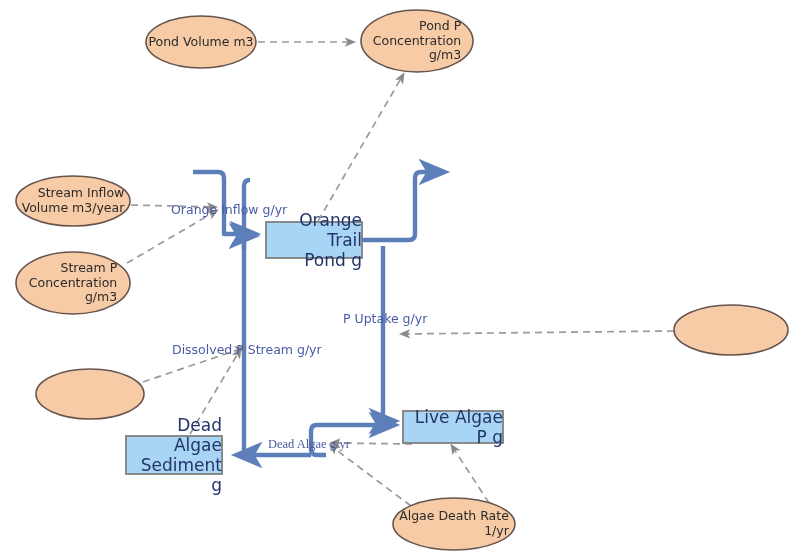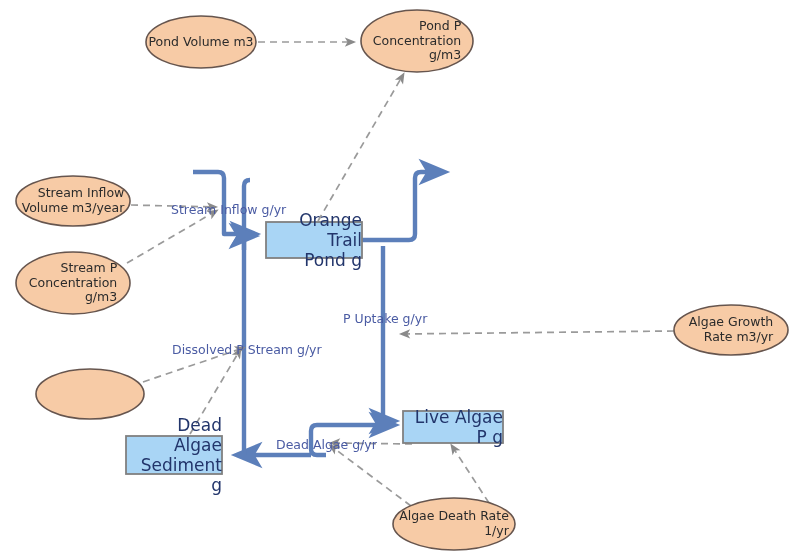--- a/index.html
+++ b/index.html
@@ -132,36 +132,34 @@
 g/m3</div>
 
   <div class="node-label" style="left:16px; top:176px; width:114px; height:50px;">Stream Inflow
 Volume m3/year</div>
 
   <div class="node-label" style="left:16px; top:252px; width:114px; height:62px;">Stream P
 Concentration
 g/m3</div>
 
 
-  <div class="node-label" style="left:674px; top:305px; width:114px; height:50px;">Algae Growth
-Rate m3/yr</div>
 
   <div class="node-label" style="left:393px; top:498px; width:122px; height:52px;">Algae Death Rate
 1/yr</div>
 
   <div class="node-label stock-label" style="left:266px; top:222px; width:96px; height:36px;">Orange Trail
 Pond g</div>
 
   <div class="node-label stock-label" style="left:403px; top:411px; width:100px; height:32px;">Live Algae P g</div>
 
   <div class="node-label stock-label" style="left:126px; top:436px; width:96px; height:38px;">Dead Algae
 Sediment g</div>
 
-  <div class="flow-label" style="left:171px; top:202px;">Stream Inflow g/yr</div>
+  <div class="flow-label" style="left:171px; top:202px;">Orange Inflow g/yr</div>
 
 
   <div class="flow-label" style="left:343px; top:311px;">P Uptake g/yr</div>
 
-  <div class="flow-label" style="left:276px; top:437px;">Dead Algae g/yr</div>
+  <div class="flow-label" style="left:268px; top:437px;font-family:Liberation Serif, serif;">Dead Algae g/yr</div>
 
   <div class="flow-label" style="left:172px; top:342px;">Dissolved P Stream g/yr</div>
 
 </div>
 
 </body></html>

